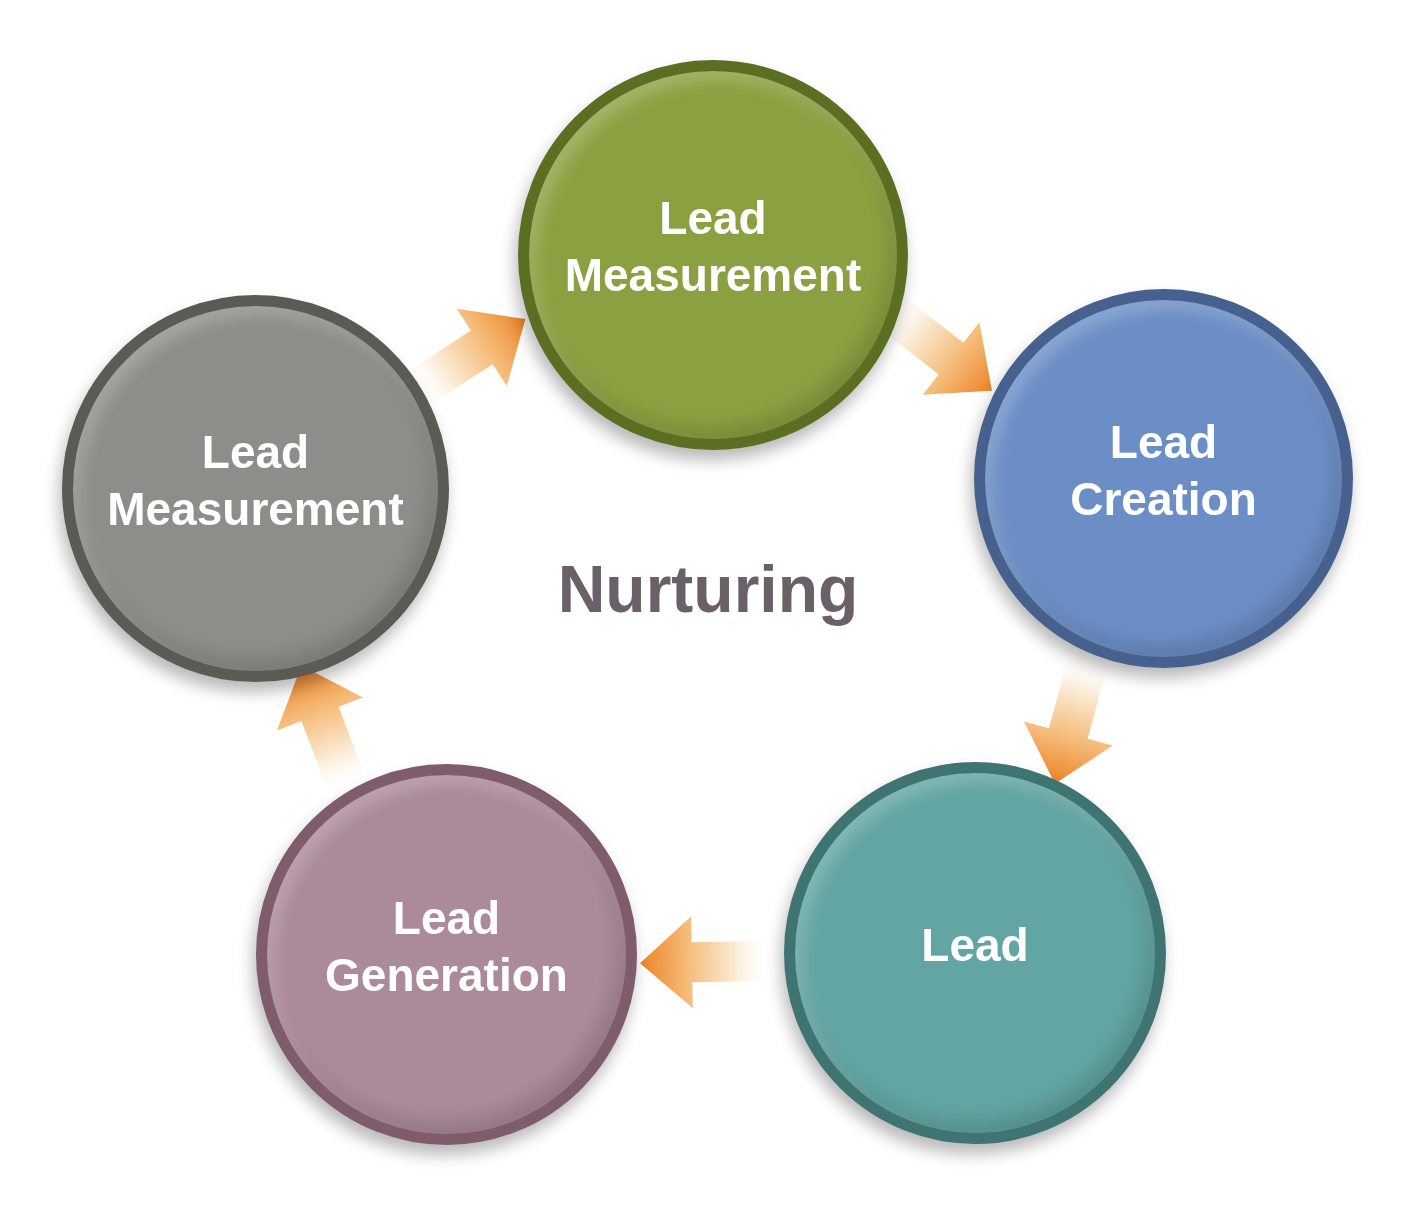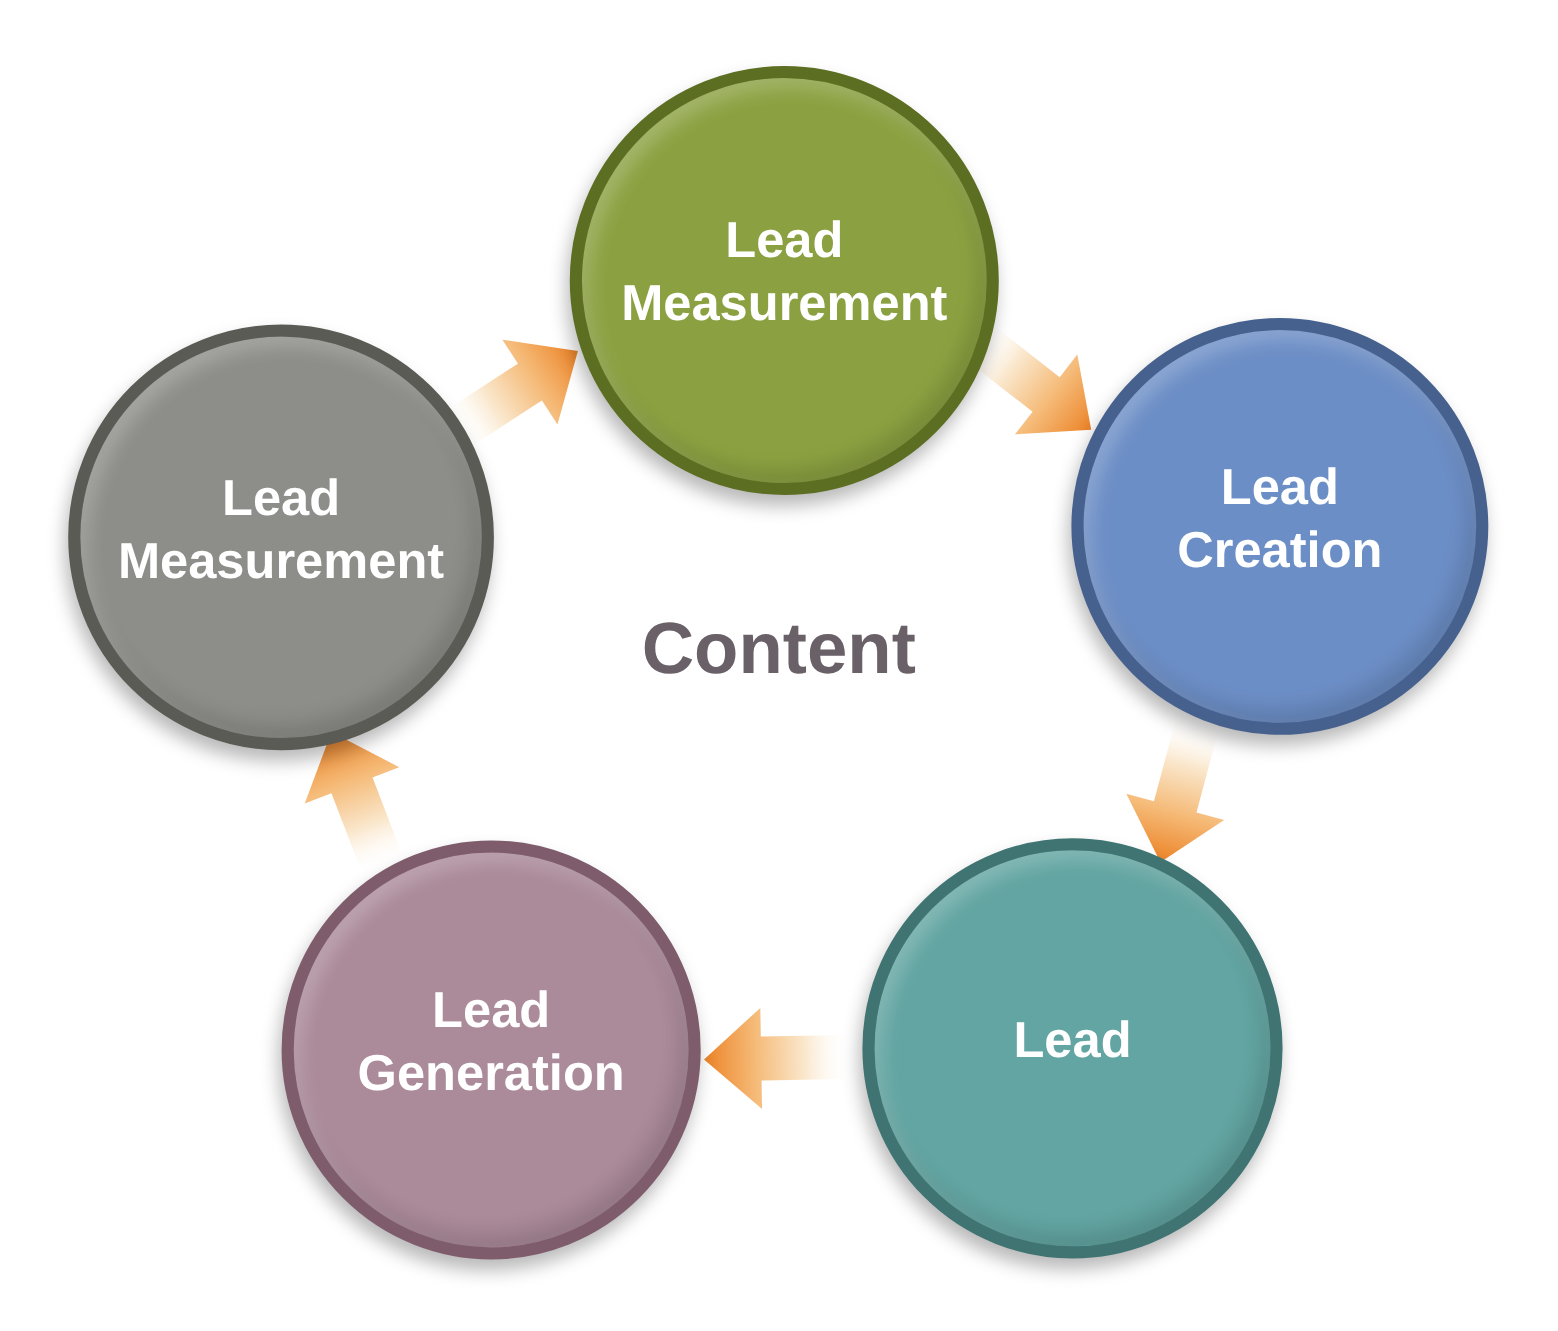--- a/index.html
+++ b/index.html
@@ -145,16 +145,16 @@
     <div class="label-line">Lead</div>
     <div class="label-line">Generation</div>
   </div>
 
   <div class="node node-measurement" style="--fill: #8d8d89; --rim: #5b5b55;">
     <div class="label-line">Lead</div>
     <div class="label-line">Measurement</div>
   </div>
 
   <div class="center-label">
-    <div>Content</div>
+    <div>Nurturing</div>
   </div>
 
 </div>
 
 </body></html>

